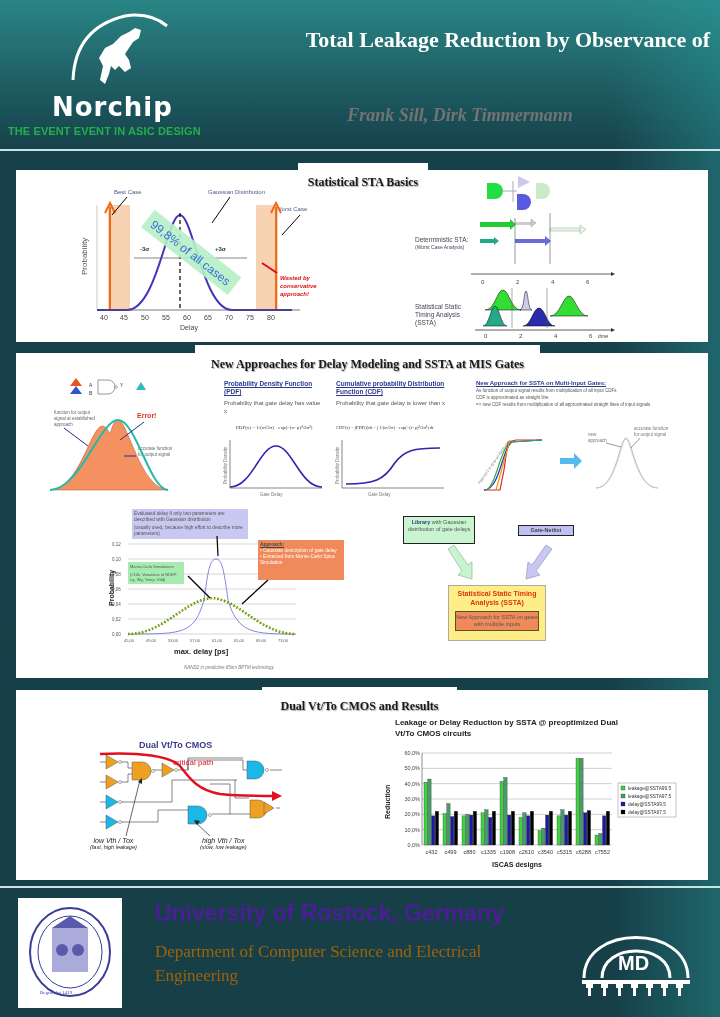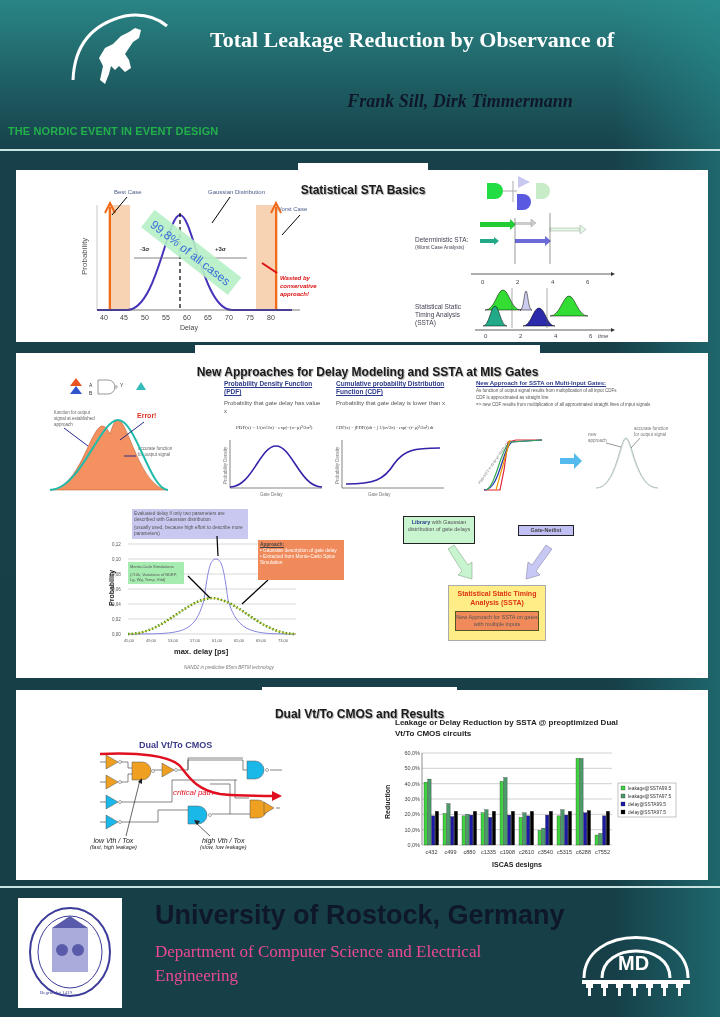--- a/index.html
+++ b/index.html
@@ -3,45 +3,46 @@
 <meta charset="utf-8">
 <style>
   *{box-sizing:border-box;margin:0;padding:0}
   html,body{width:720px;height:1017px;overflow:hidden}
   body{font-family:"Liberation Sans",sans-serif;background:linear-gradient(180deg,#2a8585 0%,#1d5a60 9%,#17404a 15%,#163f48 100%);position:relative;color:#222}
   .bgr{position:absolute;left:0;top:0;width:720px;height:1017px;background:linear-gradient(90deg,rgba(0,0,0,0) 85%,rgba(40,150,150,.45) 100%)}
   
   .hdr{position:absolute;left:0;top:0;width:720px;height:150px}
   .brand{position:absolute;left:52px;top:92px;font-family:"DejaVu Sans",sans-serif;font-size:26px;font-weight:bold;color:#fff;letter-spacing:1px}
   .tagline{position:absolute;left:8px;top:125px;font-size:11px;font-weight:bold;color:#22b04a;letter-spacing:.1px}
-  .title{position:absolute;left:210px;top:25px;width:500px;text-align:left;font-family:"Liberation Serif",serif;font-weight:bold;font-size:22px;color:#fff;line-height:30px}
-  .authors{position:absolute;left:210px;top:91px;width:500px;text-align:center;font-family:"Liberation Serif",serif;font-style:italic;font-weight:bold;font-size:18px;color:#0f172a}
+  .title{position:absolute;left:210px;top:25px;width:500px;text-align:right;font-family:"Liberation Serif",serif;font-weight:bold;font-size:22px;color:#fff;line-height:30px}
+  .authors{position:absolute;left:210px;top:105px;width:500px;text-align:center;font-family:"Liberation Serif",serif;font-style:italic;font-weight:bold;font-size:18px;color:#737373}
   .hline{position:absolute;left:0;width:720px;height:2px;background:#c9e3e3}
   
   .panel{position:absolute;left:16px;width:692px;background:#fff}
-  .ptitle{position:absolute;background:#fff;font-family:Liberation Sans, sans-serif;font-weight:bold;font-size:12px;color:#1a1a1a;text-align:center;padding-top:20px;height:20px;text-shadow:1px 1px 1px #aaa}
+  .ptitle{position:absolute;background:#fff;font-family:Liberation Serif, serif;font-weight:bold;font-size:12px;color:#1a1a1a;text-align:center;padding-top:12px;height:20px;text-shadow:1px 1px 1px #aaa}
   .txt{position:absolute;font-size:6px;color:#555;line-height:8px}
   .blue-u{font-weight:bold;color:#2b3a8a;text-decoration:underline;font-size:6.5px}
   svg{position:absolute;overflow:visible}
   
   .ftr-seal{position:absolute;left:18px;top:898px;width:104px;height:110px;background:#fff}
-  .uni{position:absolute;left:155px;top:900px;font-size:27px;font-weight:bold;color:#0f172a}
-  .dept{position:absolute;left:155px;top:940px;width:400px;font-family:"Liberation Serif",serif;font-size:17px;color:#ec4899;line-height:24px}
+  .uni{position:absolute;left:155px;top:900px;font-size:23px;font-weight:bold;color:#4c1d95}
+  .dept{position:absolute;left:155px;top:940px;width:400px;font-family:"Liberation Serif",serif;font-size:17px;color:#a16207;line-height:24px}
 </style>
 </head>
 <body>
 
 <div class="bgr"></div>
 
 <div class="hdr">
   <svg style="left:55px;top:8px" width="120" height="90" viewBox="0 0 120 90">
     <path d="M18 72 Q20 20 70 8 Q95 4 112 18" fill="none" stroke="#fff" stroke-width="3"></path>
     <path d="M45 72 L48 58 L44 50 L50 40 L58 36 L66 28 L74 24 L80 20 L86 22 L84 30 L78 34 L74 40 L70 46 L74 52 L76 60 L70 64 L64 58 L60 62 L56 58 L54 66 L50 76 Z" fill="#fff"></path>
   </svg>
-  <div class="tagline">THE NORDIC EVENT IN EVENT DESIGN</div>
+  <div class="brand">Norchip</div>
+  <div class="tagline">THE EVENT EVENT IN ASIC DESIGN</div>
   <div class="title">
     <div>Total Leakage Reduction by Observance of</div>
   </div>
   <div class="authors">Frank Sill, Dirk Timmermann</div>
 </div>
 <div class="hline" style="top:149px"></div>
 
 <div class="panel" style="top:170px;height:172px"></div>
 <div class="ptitle" style="left:298px;top:163px;width:130px">Statistical STA Basics</div>
 
@@ -319,21 +320,21 @@
       <circle cx="110" cy="67" r="1.5"></circle>
       <circle cx="167" cy="22" r="1.5"></circle>
   </g>
   <path d="M0 6 C40 4 70 8 80 18 C88 28 96 42 120 46 C140 48 160 48 178 48" fill="none" stroke="#e01020" stroke-width="2.4"></path>
   <path d="M172 43 l10 5 l-10 5z" fill="#e01020"></path>
   <line x1="40" y1="32" x2="26" y2="88" stroke="#222" stroke-width=".7"></line>
     <path d="M38 34 l4 -4 l0 6z" fill="#222"></path>
   <line x1="95" y1="74" x2="110" y2="88" stroke="#222" stroke-width=".7"></line>
     <path d="M94 72 l6 1 l-3 4z" fill="#222"></path>
 </svg>
-<div style="position:absolute;left:173px;top:788px;font-size:8px;font-style:italic;color:#e01020">critical path</div>
+<div style="position:absolute;left:173px;top:758px;font-size:8px;color:#e01020">critical path</div>
 <div style="position:absolute;left:90px;top:837px;font-size:7px;font-style:italic;color:#222;text-align:center">
   <div>low Vth / Tox</div>
   <div style="font-size:5.5px">(fast, high leakage)</div>
 </div>
 <div style="position:absolute;left:200px;top:837px;font-size:7px;font-style:italic;color:#222;text-align:center">
   <div>high Vth / Tox</div>
   <div style="font-size:5.5px">(slow, low leakage)</div>
 </div>
 
 <div style="position:absolute;left:395px;top:717px;width:230px;text-align:left;font-size:8px;font-weight:bold;color:#222;line-height:11px">Leakage or Delay Reduction by SSTA @ preoptimized Dual Vt/To CMOS circuits</div>

